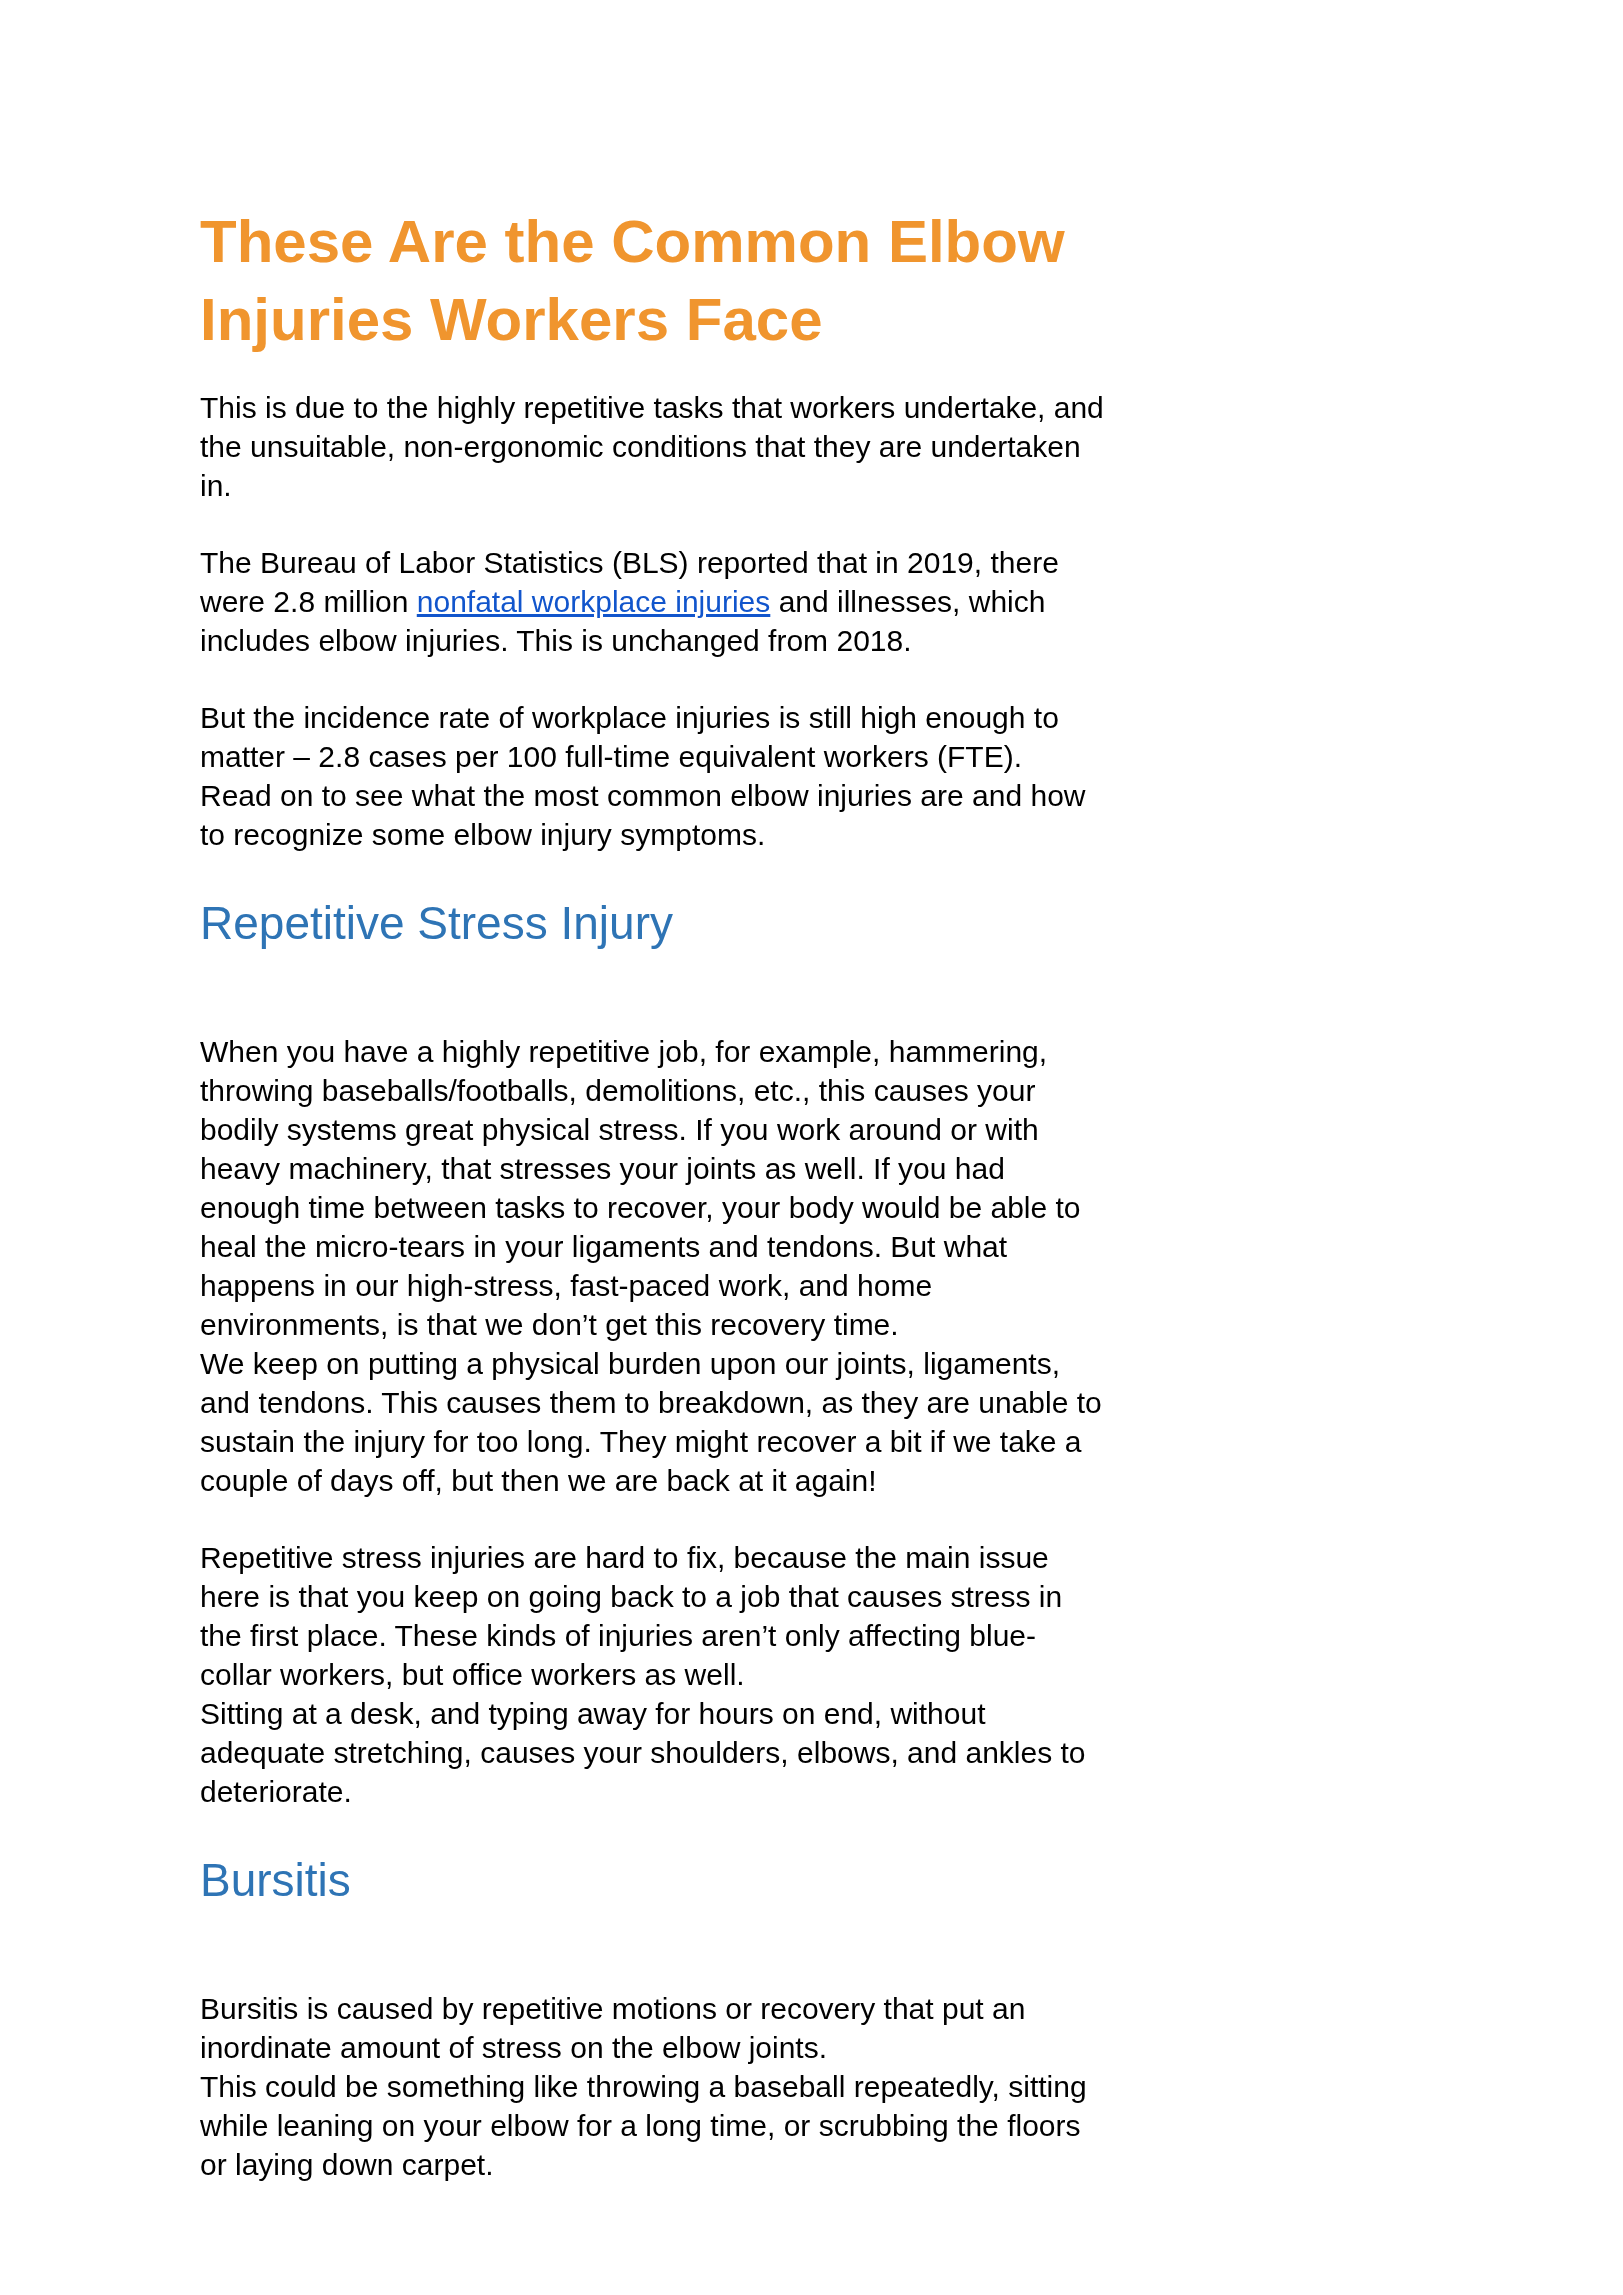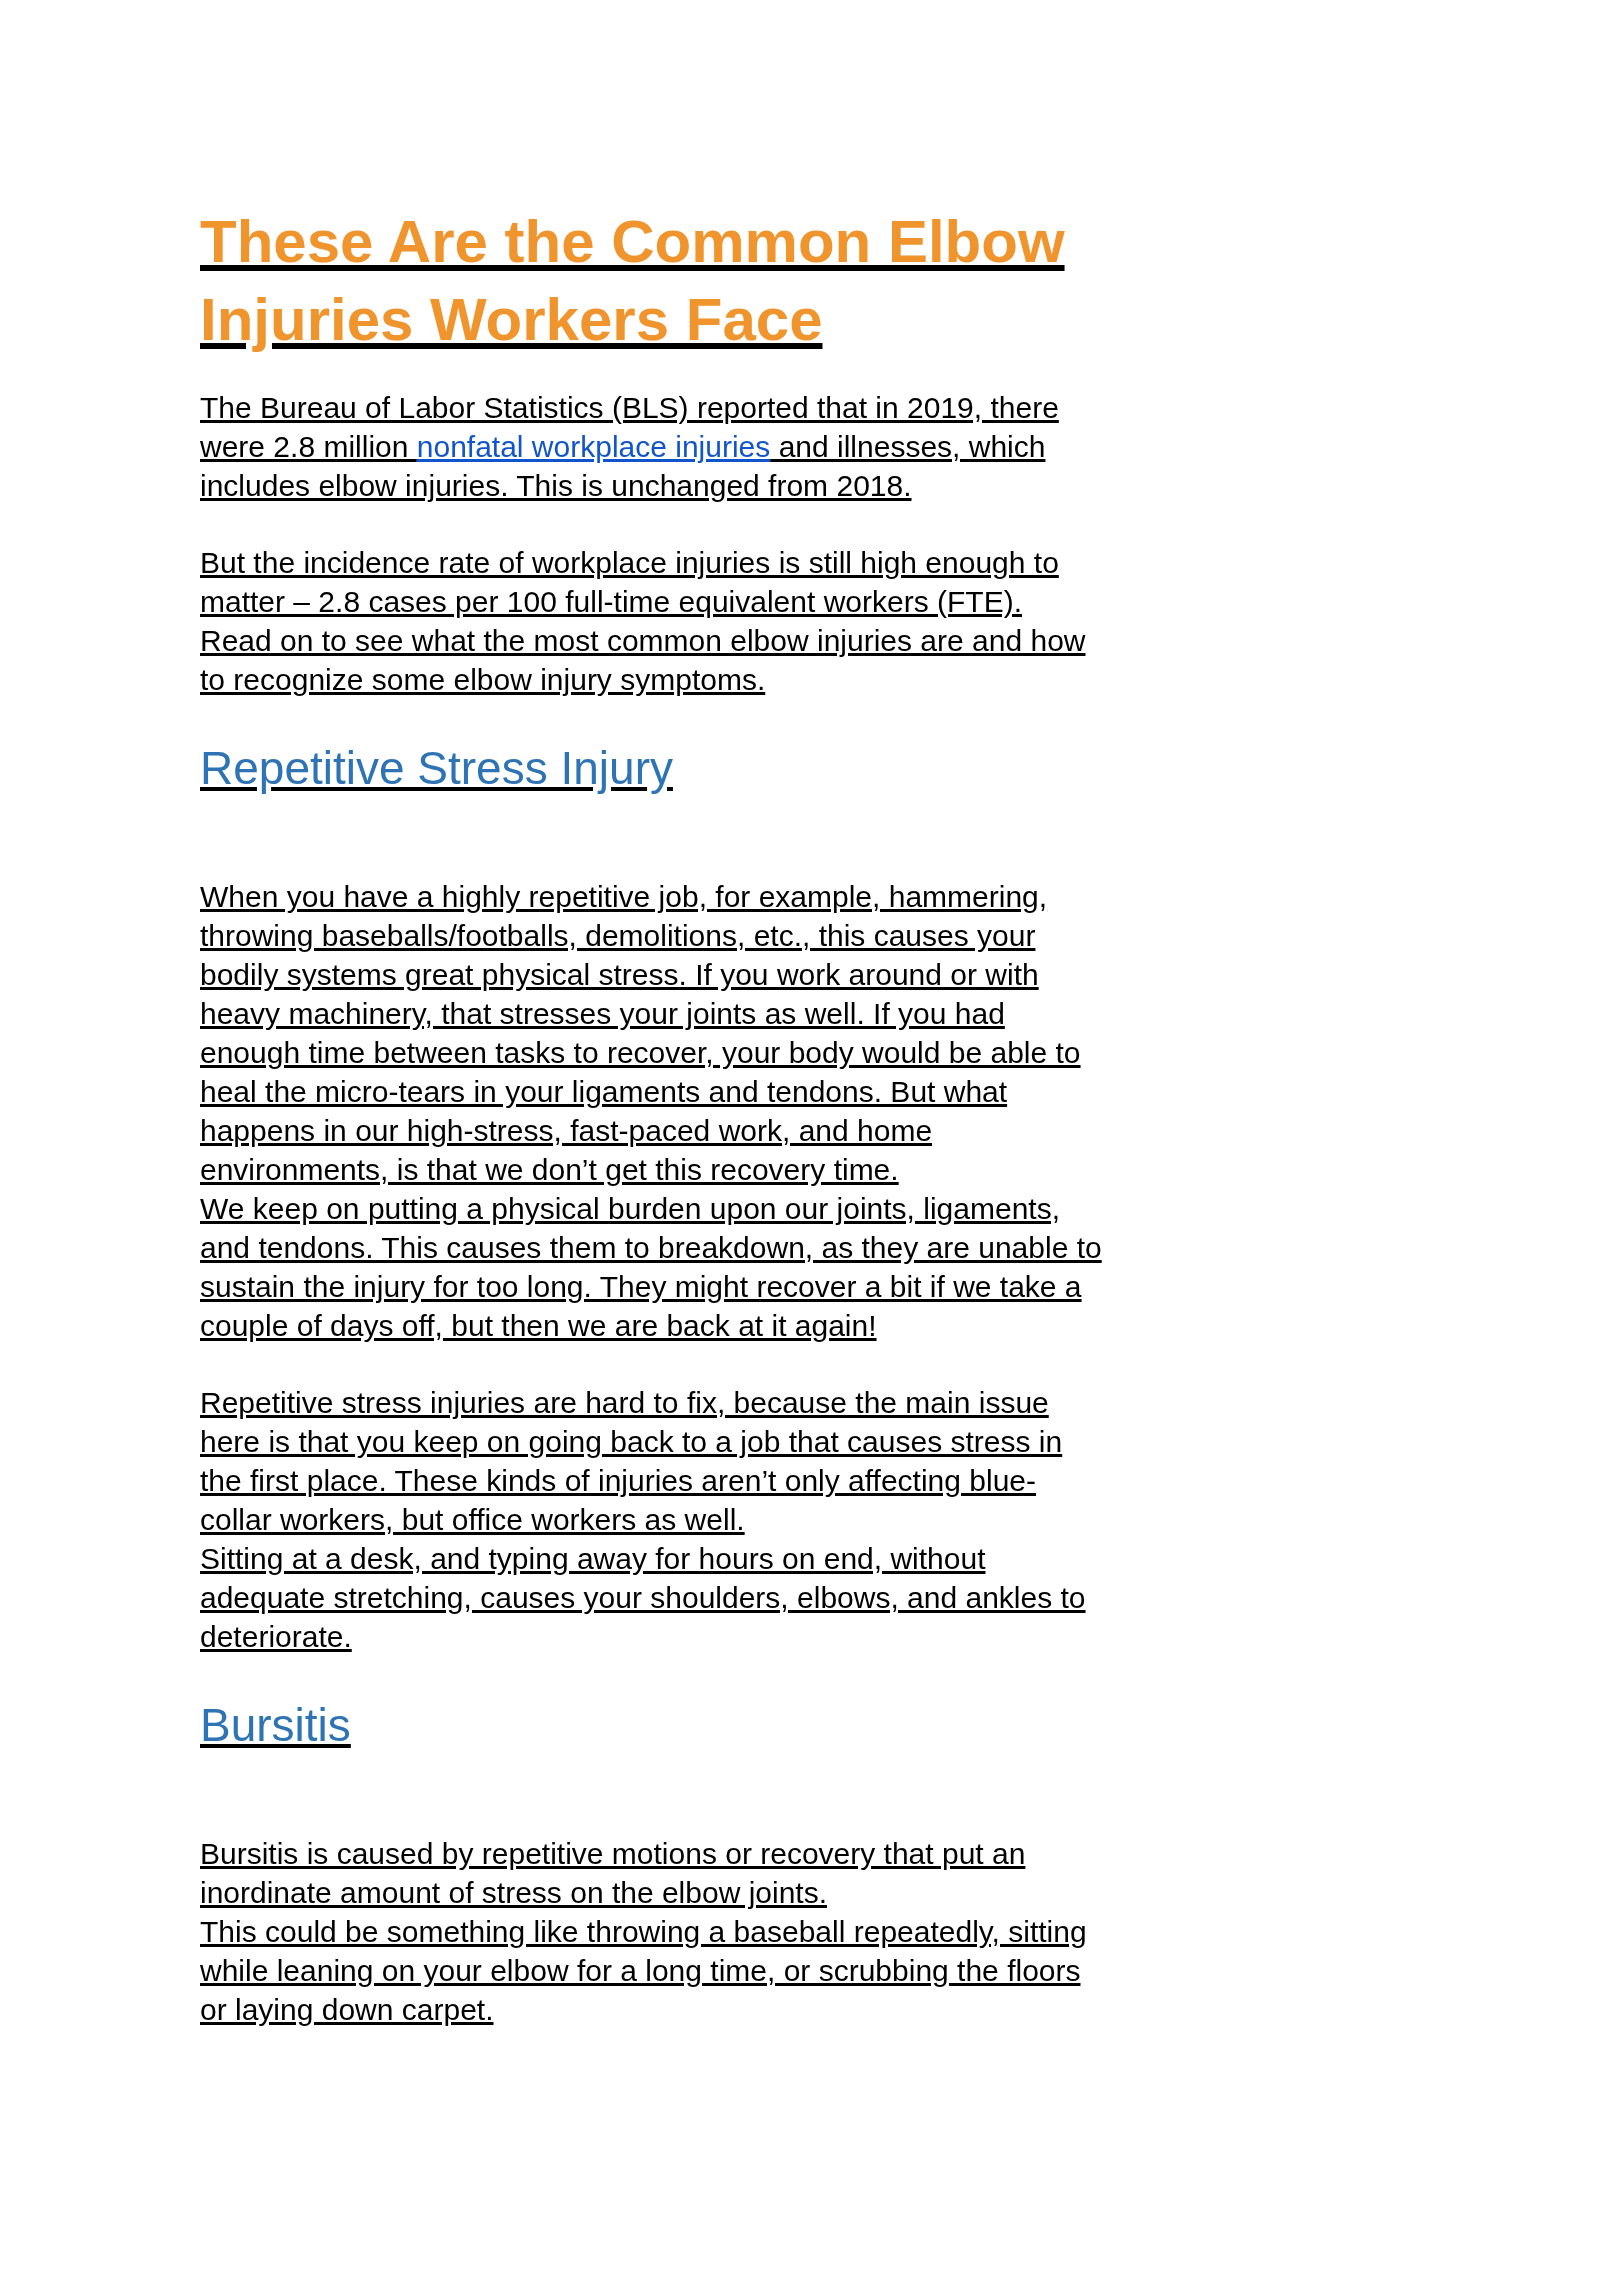--- a/index.html
+++ b/index.html
@@ -13,21 +13,20 @@
     font-family: "Liberation Sans", "DejaVu Sans", sans-serif;
     color: var(--body-color, #000000);
     overflow: hidden;
   }
   .page {
     box-sizing: border-box;
     width: 1307px;
     height: 2295px;
     padding: 203px 203px 77px 200px;
     background: #ffffff;
-    text-decoration: underline;
   }
   .doc-title {
     color: var(--title-color, #F0952E);
     font-size: 60px;
     line-height: 1.3;
     font-weight: 700;
     margin: 0 0 29px 0;
     letter-spacing: 0;
   }
   .body-para {
@@ -51,20 +50,21 @@
   }
 </style>
 </head>
 <body>
 
 <div class="page">
 
   <h1 class="doc-title">These Are the Common Elbow Injuries Workers Face</h1>
 
 
+  <p class="body-para">This is due to the highly repetitive tasks that workers undertake, and the unsuitable, non-ergonomic conditions that they are undertaken in.</p>
 
   <p class="body-para"><span>The Bureau of Labor Statistics (BLS) reported that in 2019, there were 2.8 million </span><a href="#" class="inline-link">nonfatal workplace injuries</a><span> and illnesses, which includes elbow injuries. This is unchanged from 2018.</span></p>
 
   <p class="body-para">But the incidence rate of workplace injuries is still high enough to matter – 2.8 cases per 100 full-time equivalent workers (FTE).
 Read on to see what the most common elbow injuries are and how to recognize some elbow injury symptoms.</p>
 
   <h2 class="section-heading">Repetitive Stress Injury</h2>
 
   <p class="body-para">When you have a highly repetitive job, for example, hammering, throwing baseballs/footballs, demolitions, etc., this causes your bodily systems great physical stress. If you work around or with heavy machinery, that stresses your joints as well. If you had enough time between tasks to recover, your body would be able to heal the micro-tears in your ligaments and tendons. But what happens in our high-stress, fast-paced work, and home environments, is that we don’t get this recovery time.
 We keep on putting a physical burden upon our joints, ligaments, and tendons. This causes them to breakdown, as they are unable to sustain the injury for too long. They might recover a bit if we take a couple of days off, but then we are back at it again!</p>

